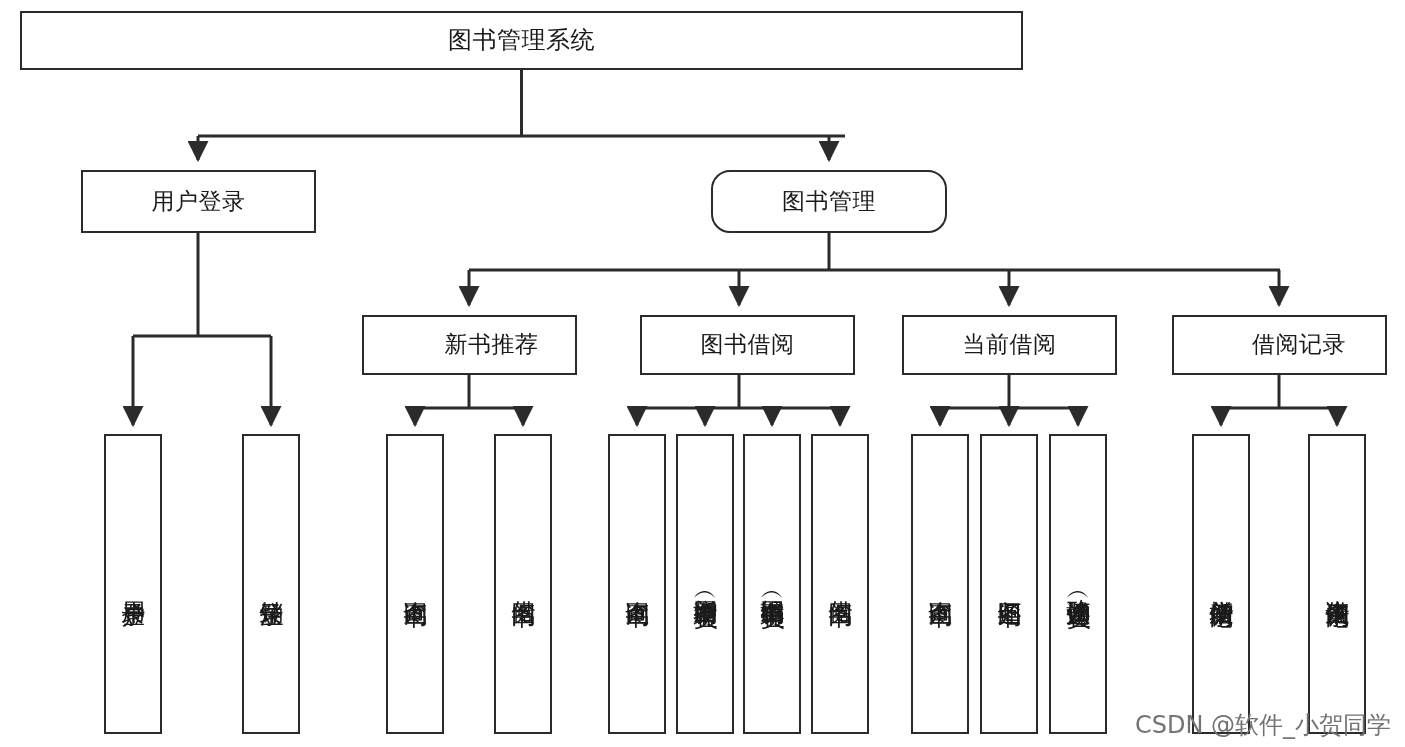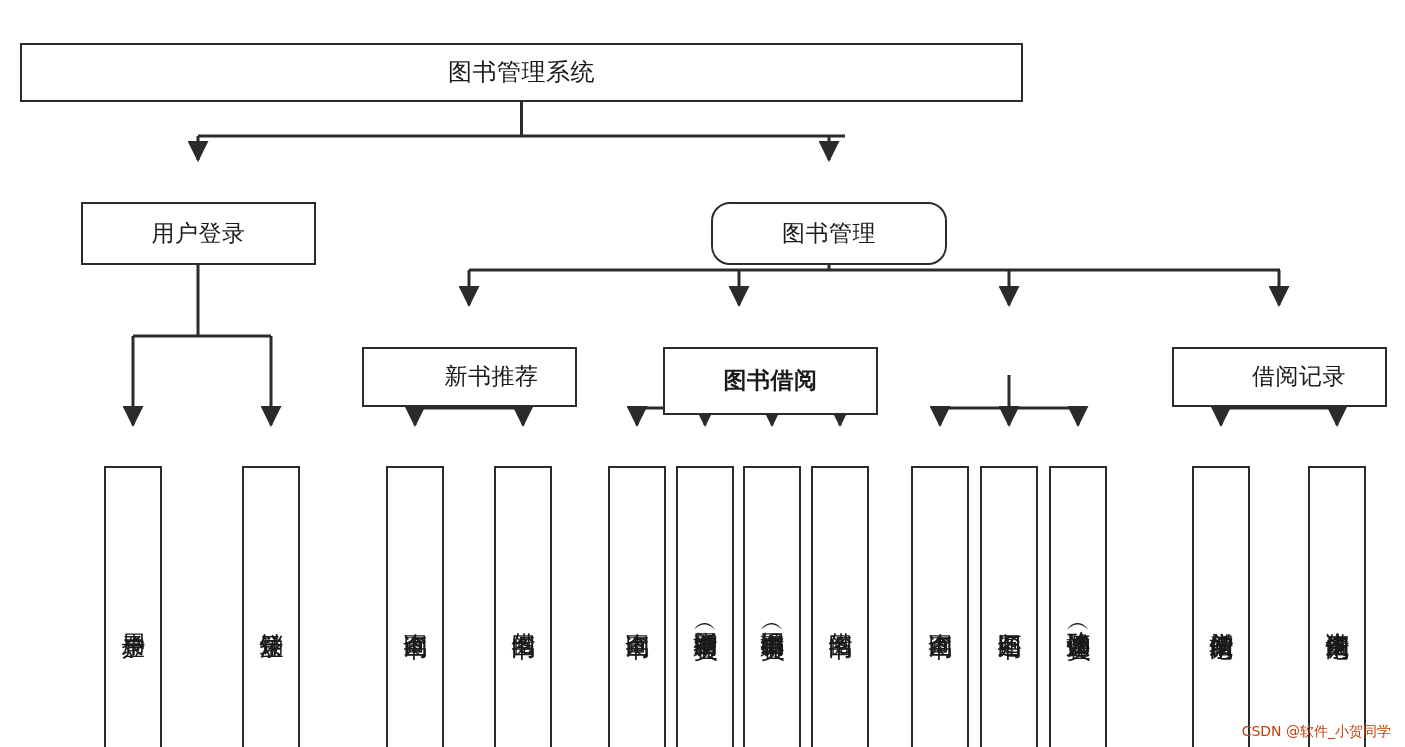--- a/index.html
+++ b/index.html
@@ -29,21 +29,20 @@
   .node {
     position: absolute;
     box-sizing: border-box;
     background: #ffffff;
     border: 2px solid #2b2b2b;
     display: flex;
     align-items: center;
     justify-content: center;
     color: #1a1a1a;
     text-align: center;
-    margin-top: 32px;
   }
   .node-h {
     font-size: 23px;
     letter-spacing: 0.5px;
     line-height: 1.1;
   }
   .node-root {
     font-size: 24px;
   }
   .node-v {
@@ -58,22 +57,22 @@
   }
   .node-v > span {
     writing-mode: vertical-rl;
     text-orientation: upright;
     white-space: nowrap;
   }
   .watermark {
     position: absolute;
     right: 14px;
     bottom: 6px;
-    font-size: 14px;
-    color: #c2410c;
+    font-size: 24px;
+    color: #737373;
     white-space: nowrap;
     font-family: "DejaVu Sans", "Liberation Sans", sans-serif;
   }
 </style>
 </head>
 <body>
 
 <div id="diagram-root">
 
   <svg id="edge-layer" viewBox="0 0 1405 747" width="1405" height="747" xmlns="http://www.w3.org/2000/svg">
@@ -126,21 +125,22 @@
       <path d="M 1337 408 L 1337 425" marker-end="url(#arrow)"></path>
     </g>
   </svg>
 
   <div class="node node-h node-root" style="left:20px; top:11px; width:1003px; height:59px;">图书管理系统</div>
 
   <div class="node node-h" style="left:81px; top:170px; width:235px; height:63px;">用户登录</div>
   <div class="node node-h" style="left:711px; top:170px; width:236px; height:63px;border-radius:19px;">图书管理</div>
 
   <div class="node node-h" style="left:362px; top:315px; width:215px; height:60px;padding-left:44px;">新书推荐</div>
-  <div class="node node-h" style="left:663px; top:315px; width:215px; height:68px;font-weight:bold;">图书借阅</div>
+  <div class="node node-h" style="left:640px; top:315px; width:215px; height:60px;">图书借阅</div>
+  <div class="node node-h" style="left:902px; top:315px; width:215px; height:60px;">当前借阅</div>
   <div class="node node-h" style="left:1172px; top:315px; width:215px; height:60px;padding-left:39px;">借阅记录</div>
 
   <div class="node node-v" style="left:104px; top:434px; width:58px; height:300px;">
     <span>用户登录</span>
   </div>
   <div class="node node-v" style="left:242px; top:434px; width:58px; height:300px;">
     <span>注销登录</span>
   </div>
 
   <div class="node node-v" style="left:386px; top:434px; width:58px; height:300px;">

